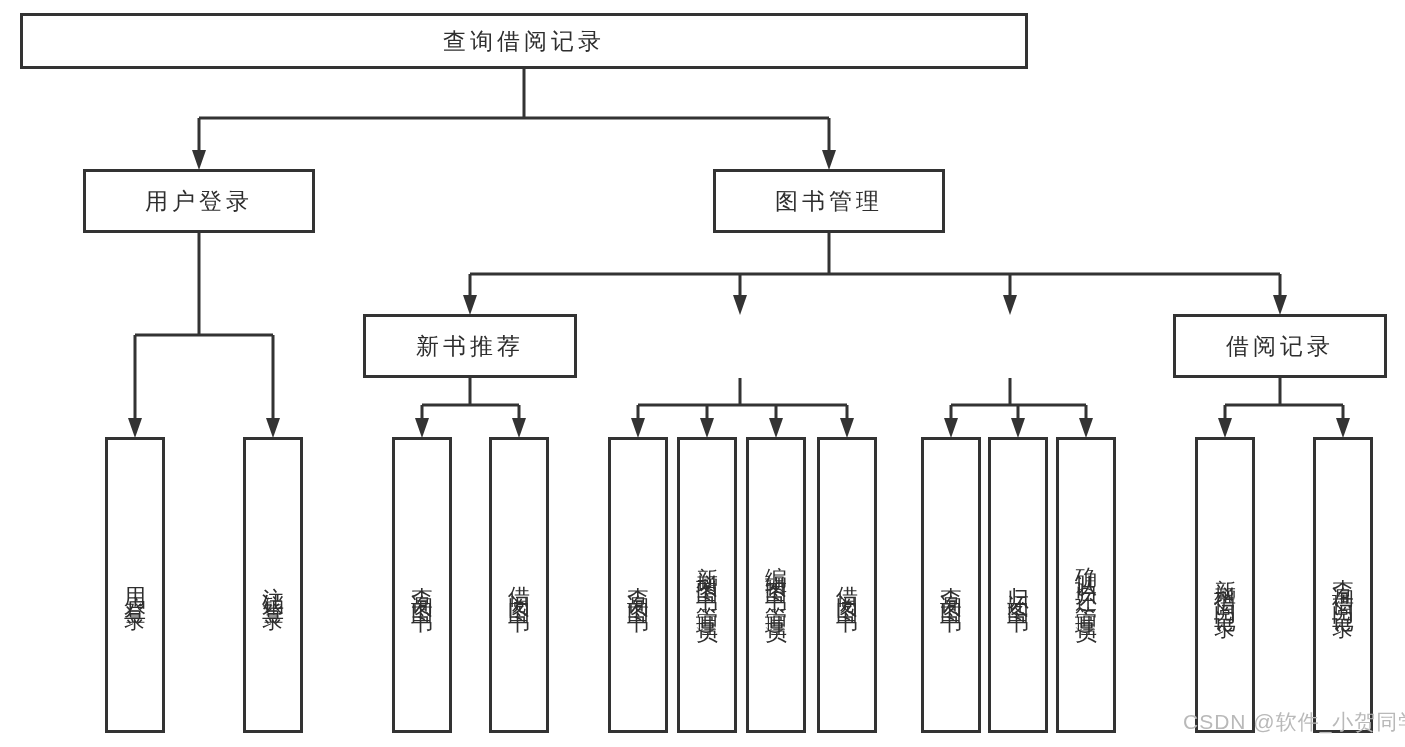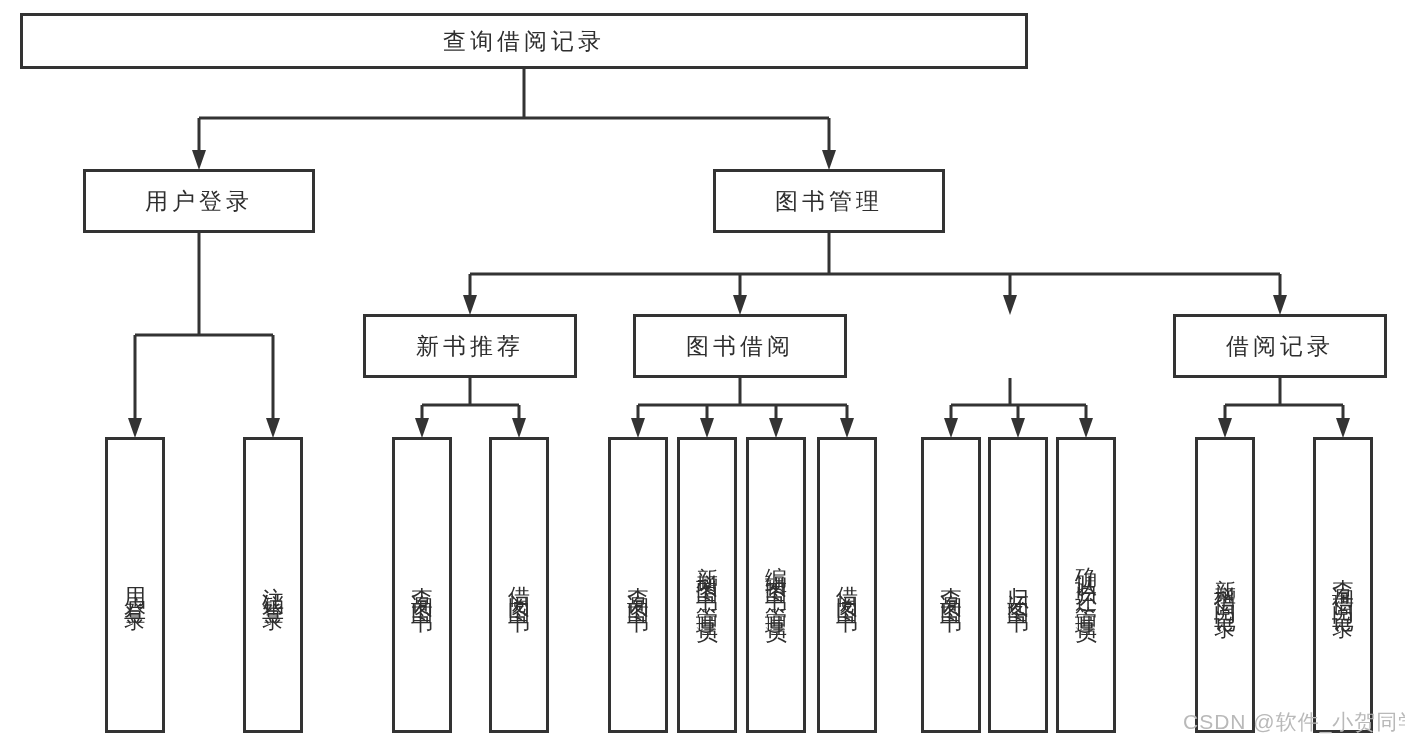--- a/index.html
+++ b/index.html
@@ -51,21 +51,20 @@
 <body>
 
 <div class="canvas">
 
   <div class="box h" style="left:20px;top:13px;width:1008px;height:56px">查询借阅记录</div>
 
   <div class="box h" style="left:83px;top:169px;width:232px;height:64px">用户登录</div>
   <div class="box h" style="left:713px;top:169px;width:232px;height:64px">图书管理</div>
 
   <div class="box h" style="left:363px;top:314px;width:214px;height:64px">新书推荐</div>
-  <div class="box h" style="left:633px;top:314px;width:214px;height:64px">图书借阅</div>
   <div class="box h" style="left:1173px;top:314px;width:214px;height:64px">借阅记录</div>
 
   <div class="box v" style="left:105px;top:437px;width:60px;height:296px">用户登录</div>
   <div class="box v" style="left:243px;top:437px;width:60px;height:296px">注销登录</div>
 
   <div class="box v" style="left:392px;top:437px;width:60px;height:296px">查询图书</div>
   <div class="box v" style="left:489px;top:437px;width:60px;height:296px">借阅图书</div>
 
   <div class="box v" style="left:608px;top:437px;width:60px;height:296px">查询图书</div>
   <div class="box v" style="left:677px;top:437px;width:60px;height:296px">新增图书（管理员）</div>

